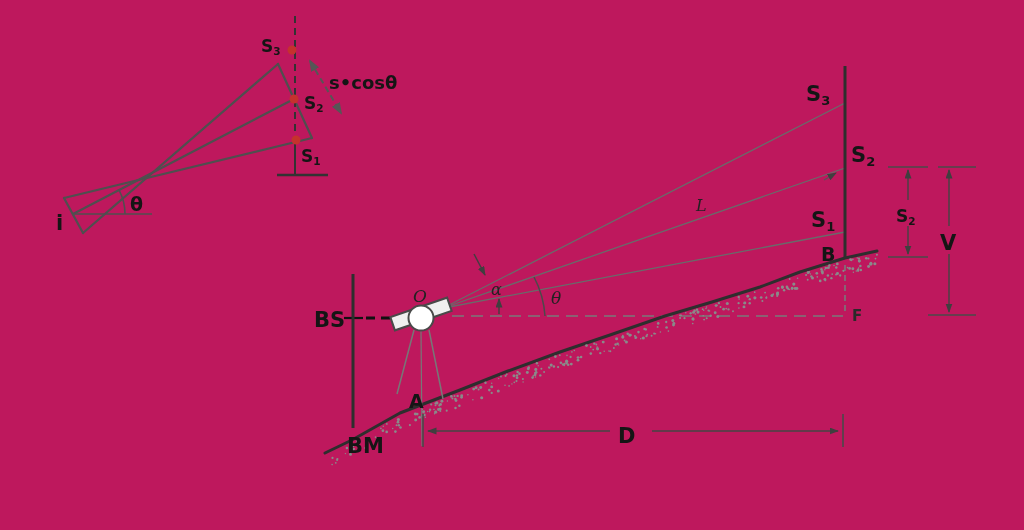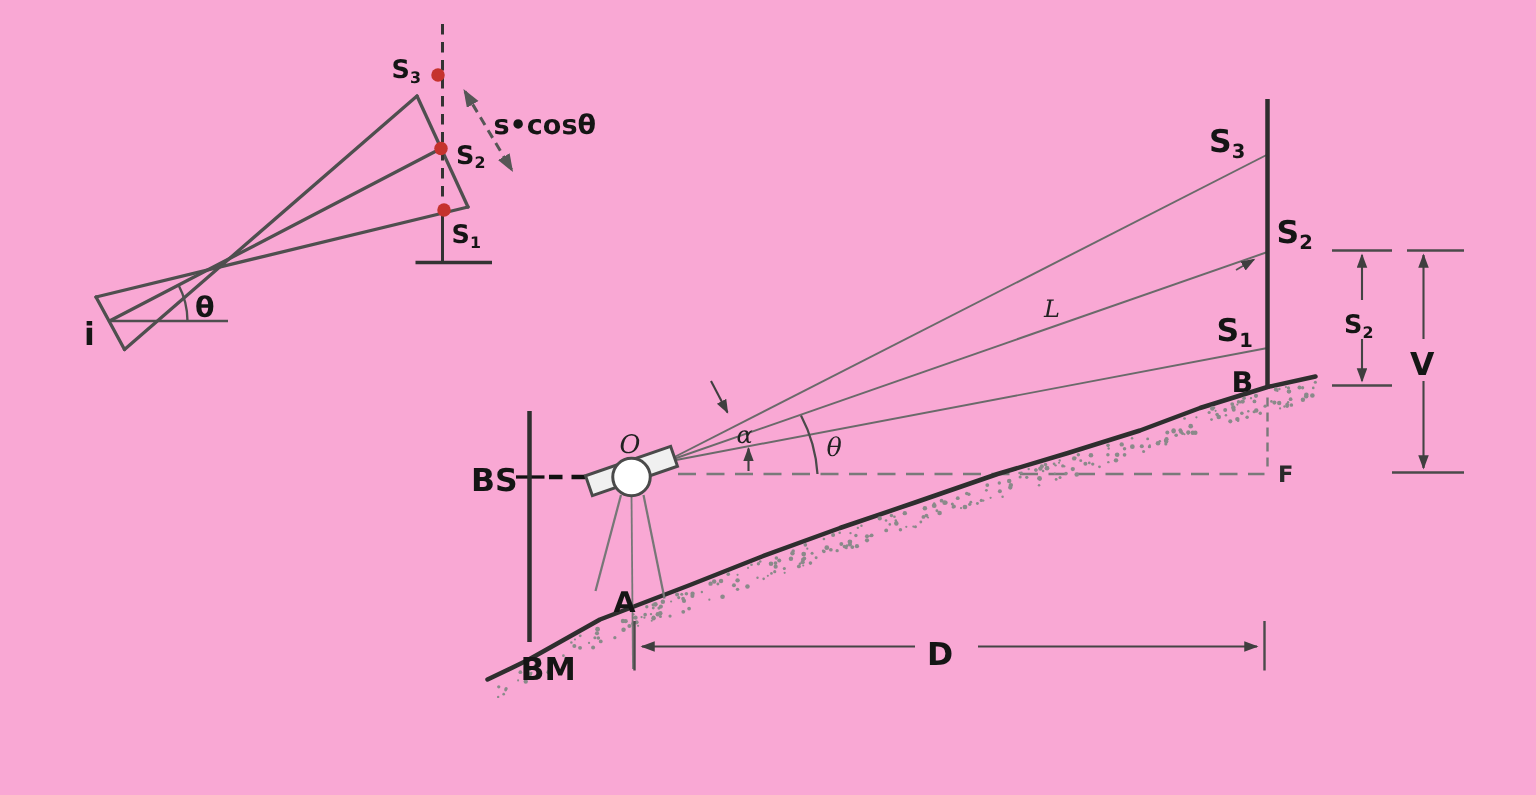--- a/index.html
+++ b/index.html
@@ -1,16 +1,16 @@
 <!DOCTYPE html>
 <html><head>
 <meta charset="utf-8">
 <style>
   html,body{margin:0;padding:0;background:#ffffff;}
-  .stage{position:relative;width:1024px;height:530px;background:#f9a8d4;overflow:hidden;
+  .stage{position:relative;width:1024px;height:530px;background:#be185d;overflow:hidden;
          font-family:"DejaVu Sans","Liberation Sans",sans-serif;}
   svg{display:block;}
   .lbl{font-family:"DejaVu Sans","Liberation Sans",sans-serif;font-weight:bold;fill:#151515;}
   .lbl-med{font-family:"DejaVu Sans","Liberation Sans",sans-serif;font-weight:600;fill:#2a2a2a;}
   .math{font-family:"DejaVu Serif","Liberation Serif",serif;font-style:italic;fill:#222;}
   .sub{font-size:0.62em;}
   .thinline{stroke:#6a6a6a;stroke-width:1.3;fill:none;}
   .insetline{stroke:#4f4f4f;stroke-width:2.2;fill:none;stroke-linecap:round;}
   .thick{stroke:#2e2e2e;stroke-width:3;fill:none;}
   .dimline{stroke:#444;stroke-width:1.4;fill:none;}

